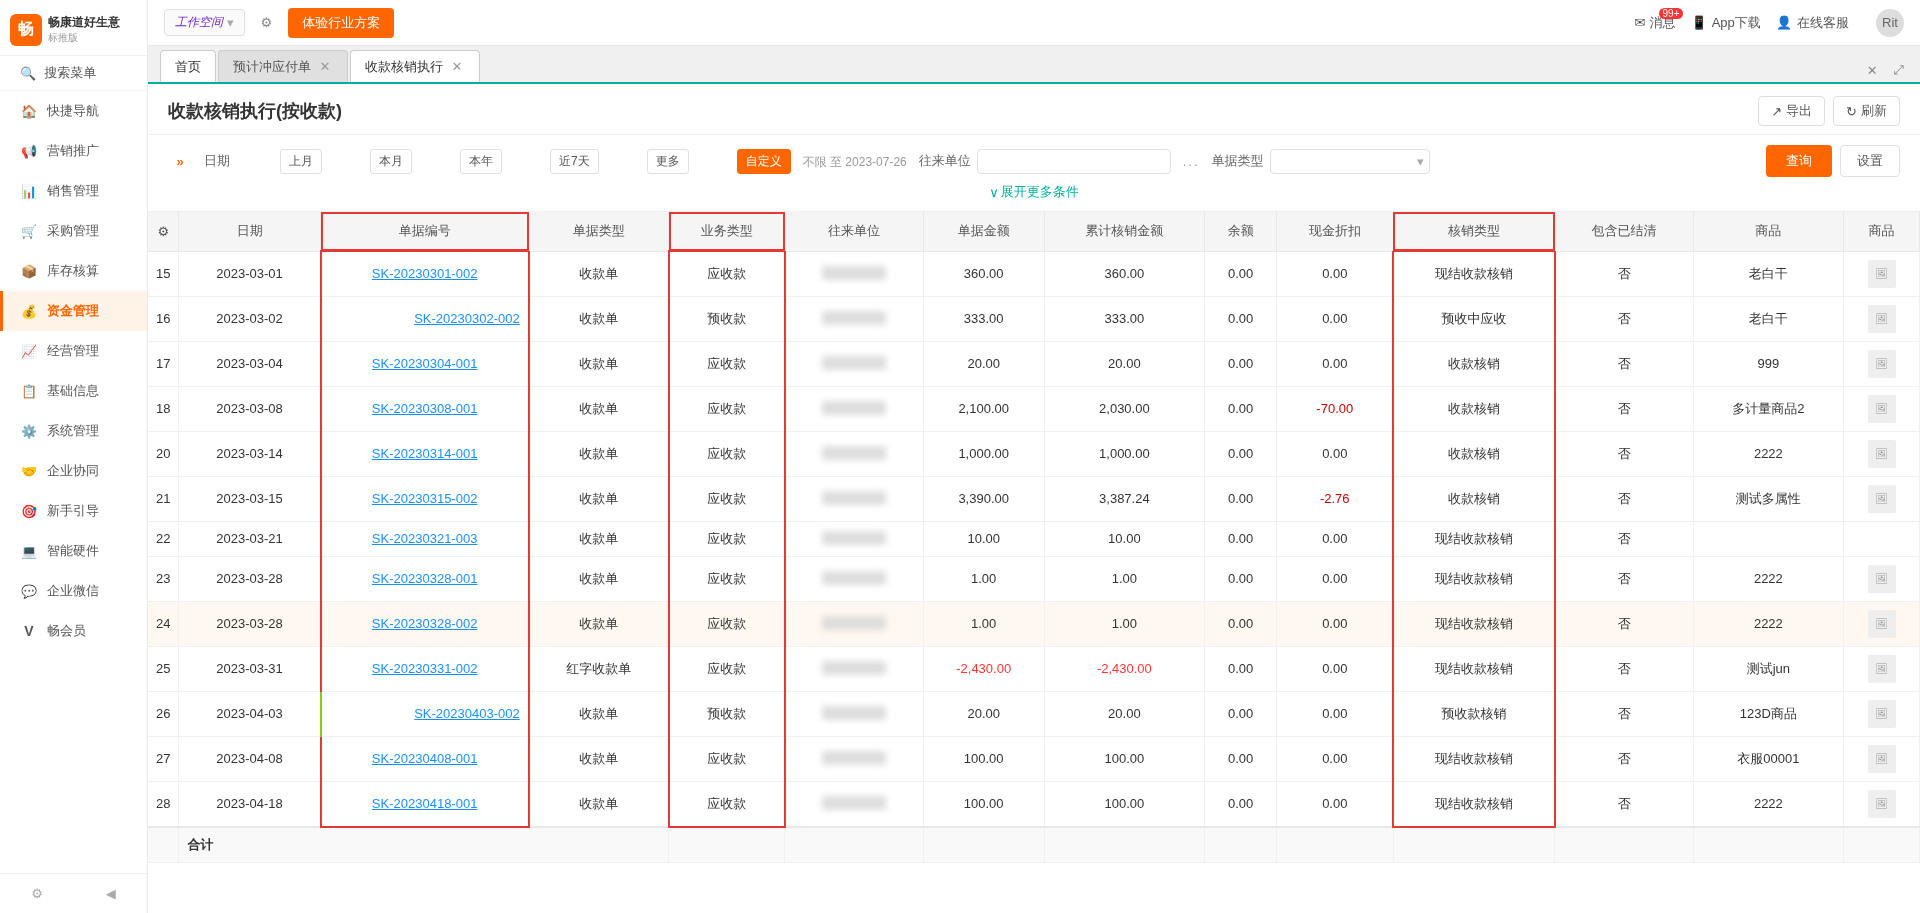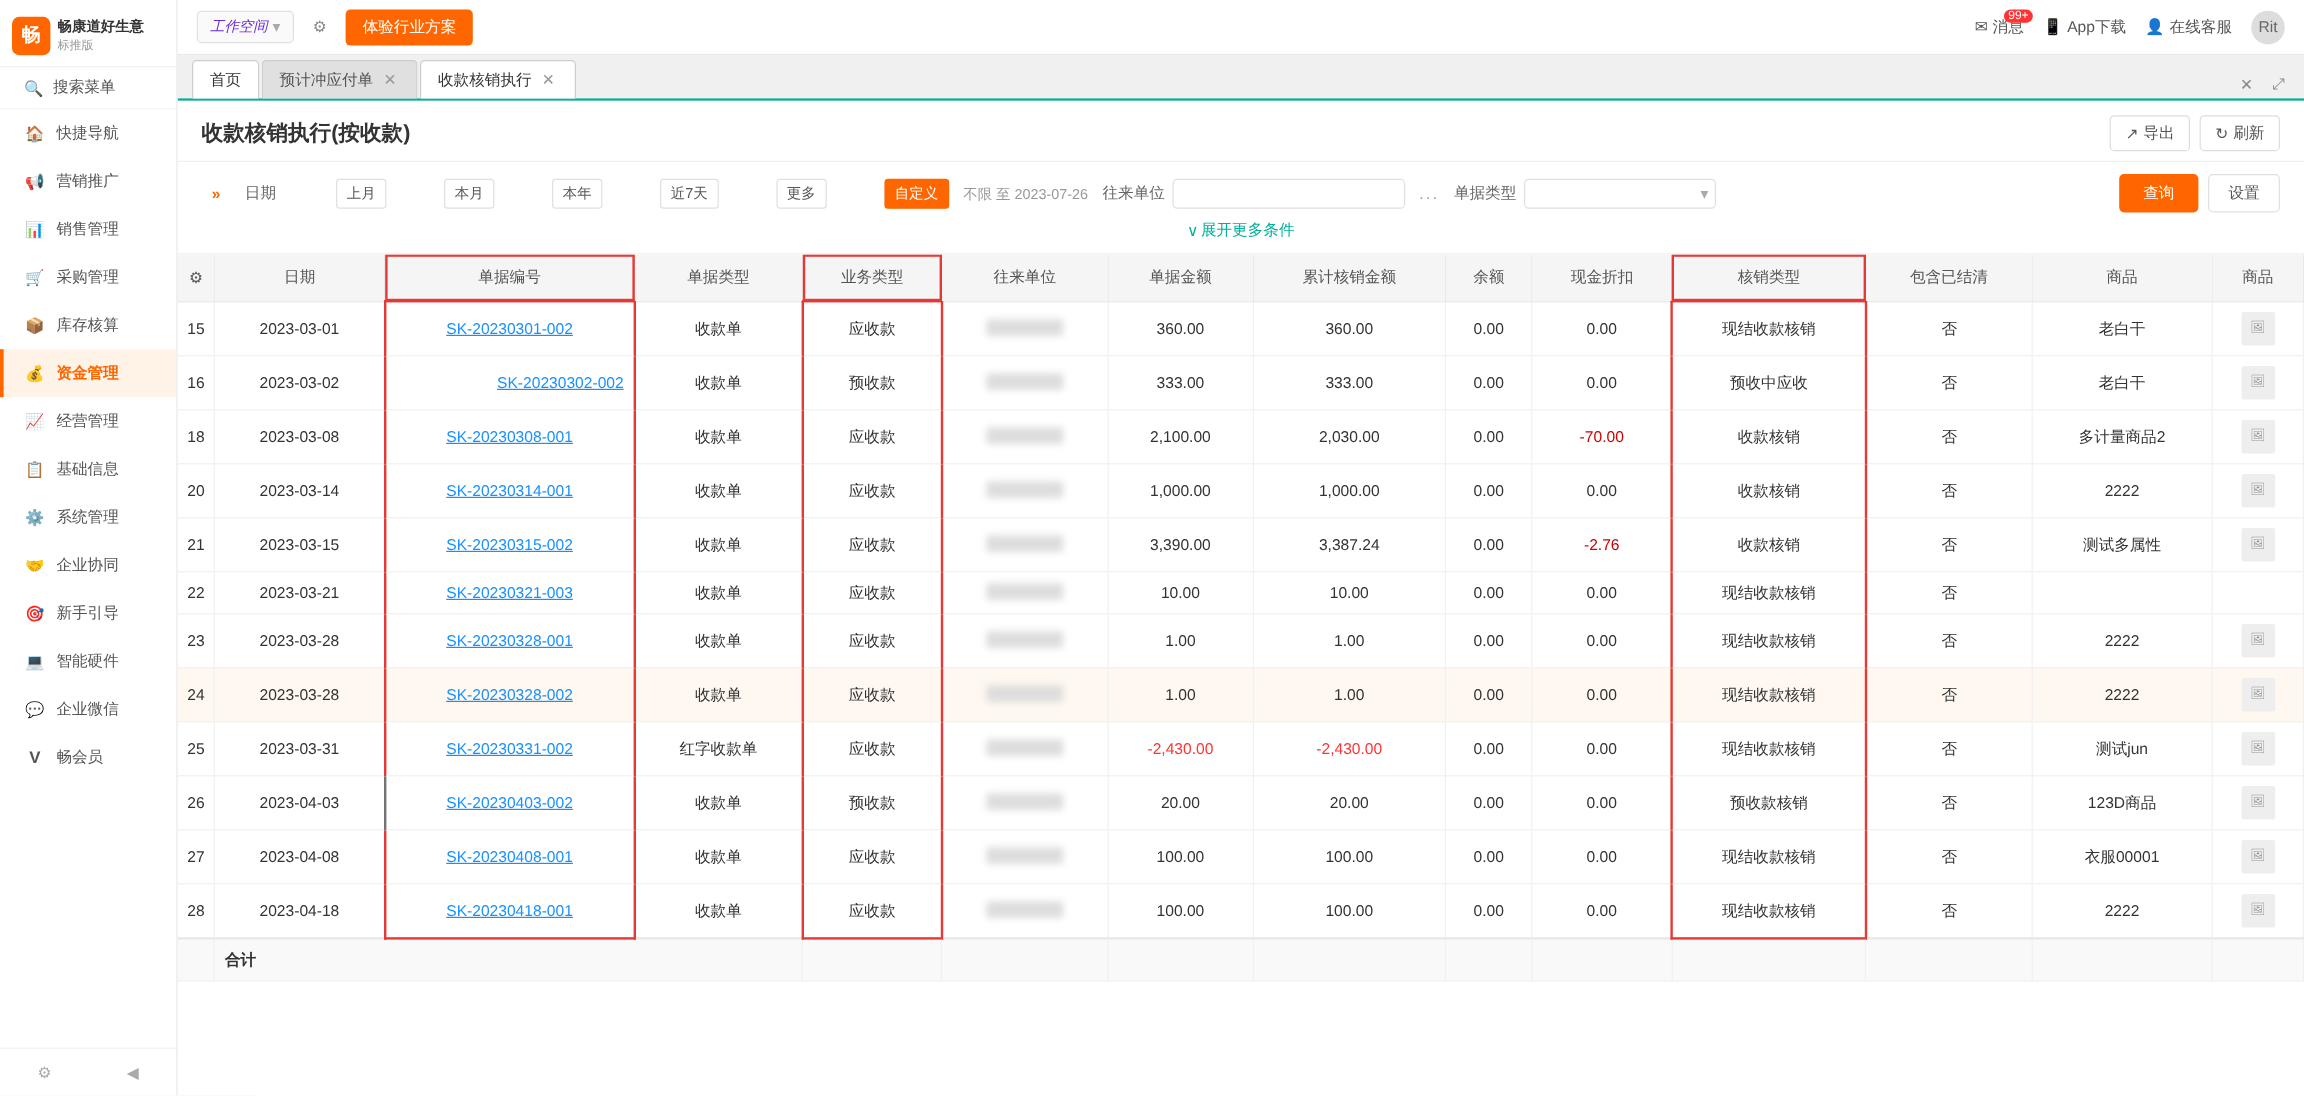--- a/index.html
+++ b/index.html
@@ -73,21 +73,21 @@
     }
     .topbar-gear { cursor: pointer; color: #888; padding: 4px; }
     .topbar-btn-orange {
       background: #f60; color: #fff; border: none;
       border-radius: 4px; padding: 6px 14px; cursor: pointer; font-size: 13px;
     }
     .topbar-right { margin-left: auto; display: flex; align-items: center; gap: 16px; color: #555; }
     .topbar-right .badge-wrap { position: relative; cursor: pointer; }
     .badge { position: absolute; top: -6px; right: -8px; background: #f33; color: #fff; border-radius: 8px; font-size: 10px; padding: 0 4px; min-width: 16px; text-align: center; }
     .topbar-right-item { display: flex; align-items: center; gap: 4px; cursor: pointer; }
-    .user-avatar { width: 28px; height: 28px; border-radius: 50%; background: #ddd; display: flex; align-items: center; justify-content: center; font-size: 11px; color: #666; }
+    .user-avatar { width: 28px; height: 28px; border-radius: 50%; background: #ddd; display: flex; align-items: center; justify-content: center; font-size: 11px; color: #666; margin-left: 11px; }
 
     
     .tabs {
       height: 38px; min-height: 38px;
       background: #f0f0f0;
       display: flex; align-items: flex-end;
       padding: 0 12px;
       gap: 2px;
       border-bottom: 2px solid #00b09b;
     }
@@ -443,20 +443,36 @@
     <td>333.00</td>
     <td>333.00</td>
     <td>0.00</td>
     <td>0.00</td>
     <td style="border-left:2px solid #e53935;border-right:2px solid #e53935;">预收中应收</td>
     <td>否</td>
     <td>老白干</td>
     <td><span style="display:inline-block;width:28px;height:28px;background:#eee;border-radius:2px;vertical-align:middle;overflow:hidden;font-size:10px;line-height:28px;text-align:center;color:#999;">🖼</span></td>
   </tr>
             <tr>
+    <td>17</td>
+    <td>2023-03-04</td>
+    <td style="border-left:2px solid #e53935;border-right:2px solid #e53935;"><a class="link-text">SK-20230304-001</a></td>
+    <td>收款单</td>
+    <td style="border-left:2px solid #e53935;border-right:2px solid #e53935;">应收款</td>
+    <td><span style="display:inline-block;background:#ddd;border-radius:2px;color:transparent;min-width:60px;height:14px;filter:blur(3px);">███████</span></td>
+    <td>20.00</td>
+    <td>20.00</td>
+    <td>0.00</td>
+    <td>0.00</td>
+    <td style="border-left:2px solid #e53935;border-right:2px solid #e53935;">收款核销</td>
+    <td>否</td>
+    <td>999</td>
+    <td><span style="display:inline-block;width:28px;height:28px;background:#eee;border-radius:2px;vertical-align:middle;overflow:hidden;font-size:10px;line-height:28px;text-align:center;color:#999;">🖼</span></td>
+  </tr>
+            <tr>
     <td>18</td>
     <td>2023-03-08</td>
     <td style="border-left:2px solid #e53935;border-right:2px solid #e53935;"><a class="link-text">SK-20230308-001</a></td>
     <td>收款单</td>
     <td style="border-left:2px solid #e53935;border-right:2px solid #e53935;">应收款</td>
     <td><span style="display:inline-block;background:#ddd;border-radius:2px;color:transparent;min-width:60px;height:14px;filter:blur(3px);">███████</span></td>
     <td>2,100.00</td>
     <td>2,030.00</td>
     <td>0.00</td>
     <td><span class="text-dark-red">-70.00</span></td>
@@ -557,21 +573,21 @@
     <td>0.00</td>
     <td>0.00</td>
     <td style="border-left:2px solid #e53935;border-right:2px solid #e53935;">现结收款核销</td>
     <td>否</td>
     <td>测试jun</td>
     <td><span style="display:inline-block;width:28px;height:28px;background:#eee;border-radius:2px;vertical-align:middle;overflow:hidden;font-size:10px;line-height:28px;text-align:center;color:#999;">🖼</span></td>
   </tr>
             <tr>
     <td>26</td>
     <td>2023-04-03</td>
-    <td style="border-left:2px solid #737373;border-right:2px solid #e53935;"><a class="link-text">SK-20230403-002</a></td>
+    <td style="border-left:2px solid #84cc16;border-right:2px solid #e53935;text-align:right;"><a class="link-text">SK-20230403-002</a></td>
     <td>收款单</td>
     <td style="border-left:2px solid #e53935;border-right:2px solid #e53935;">预收款</td>
     <td><span style="display:inline-block;background:#ddd;border-radius:2px;color:transparent;min-width:60px;height:14px;filter:blur(3px);">███████</span></td>
     <td>20.00</td>
     <td>20.00</td>
     <td>0.00</td>
     <td>0.00</td>
     <td style="border-left:2px solid #e53935;border-right:2px solid #e53935;">预收款核销</td>
     <td>否</td>
     <td>123D商品</td>

